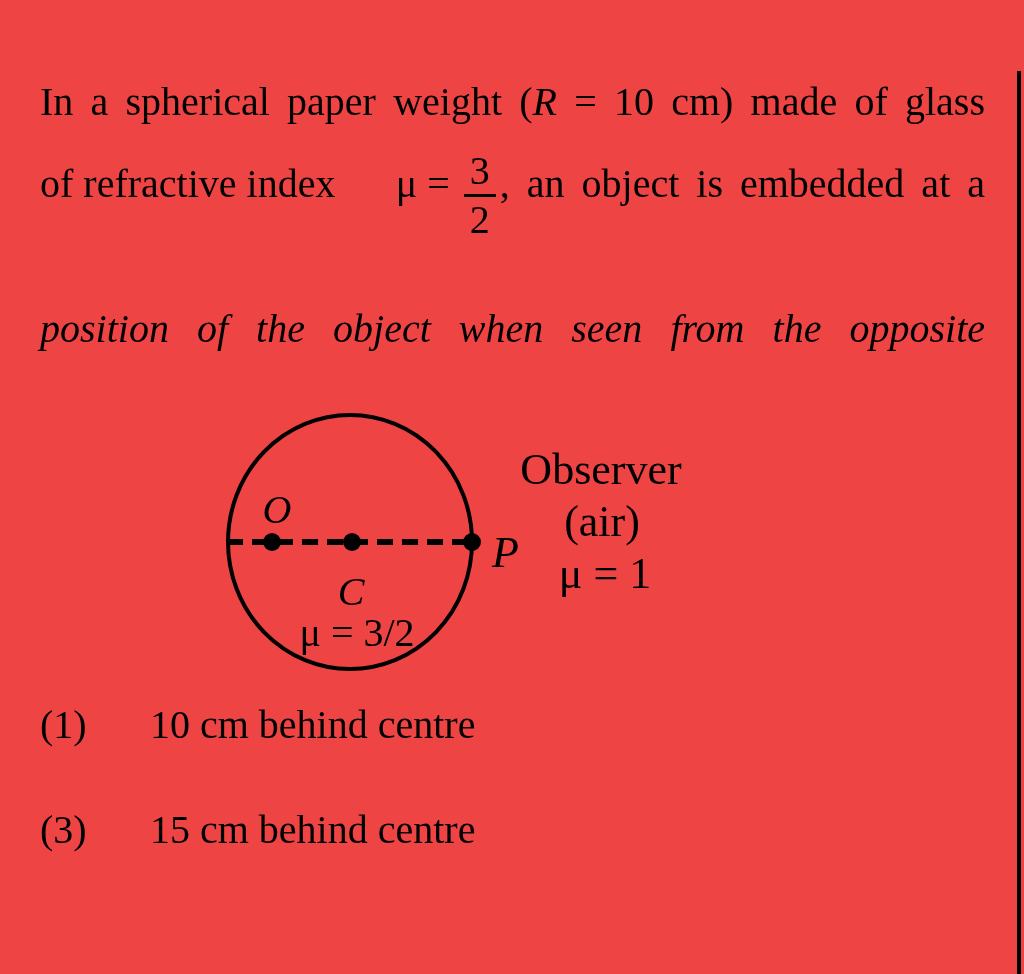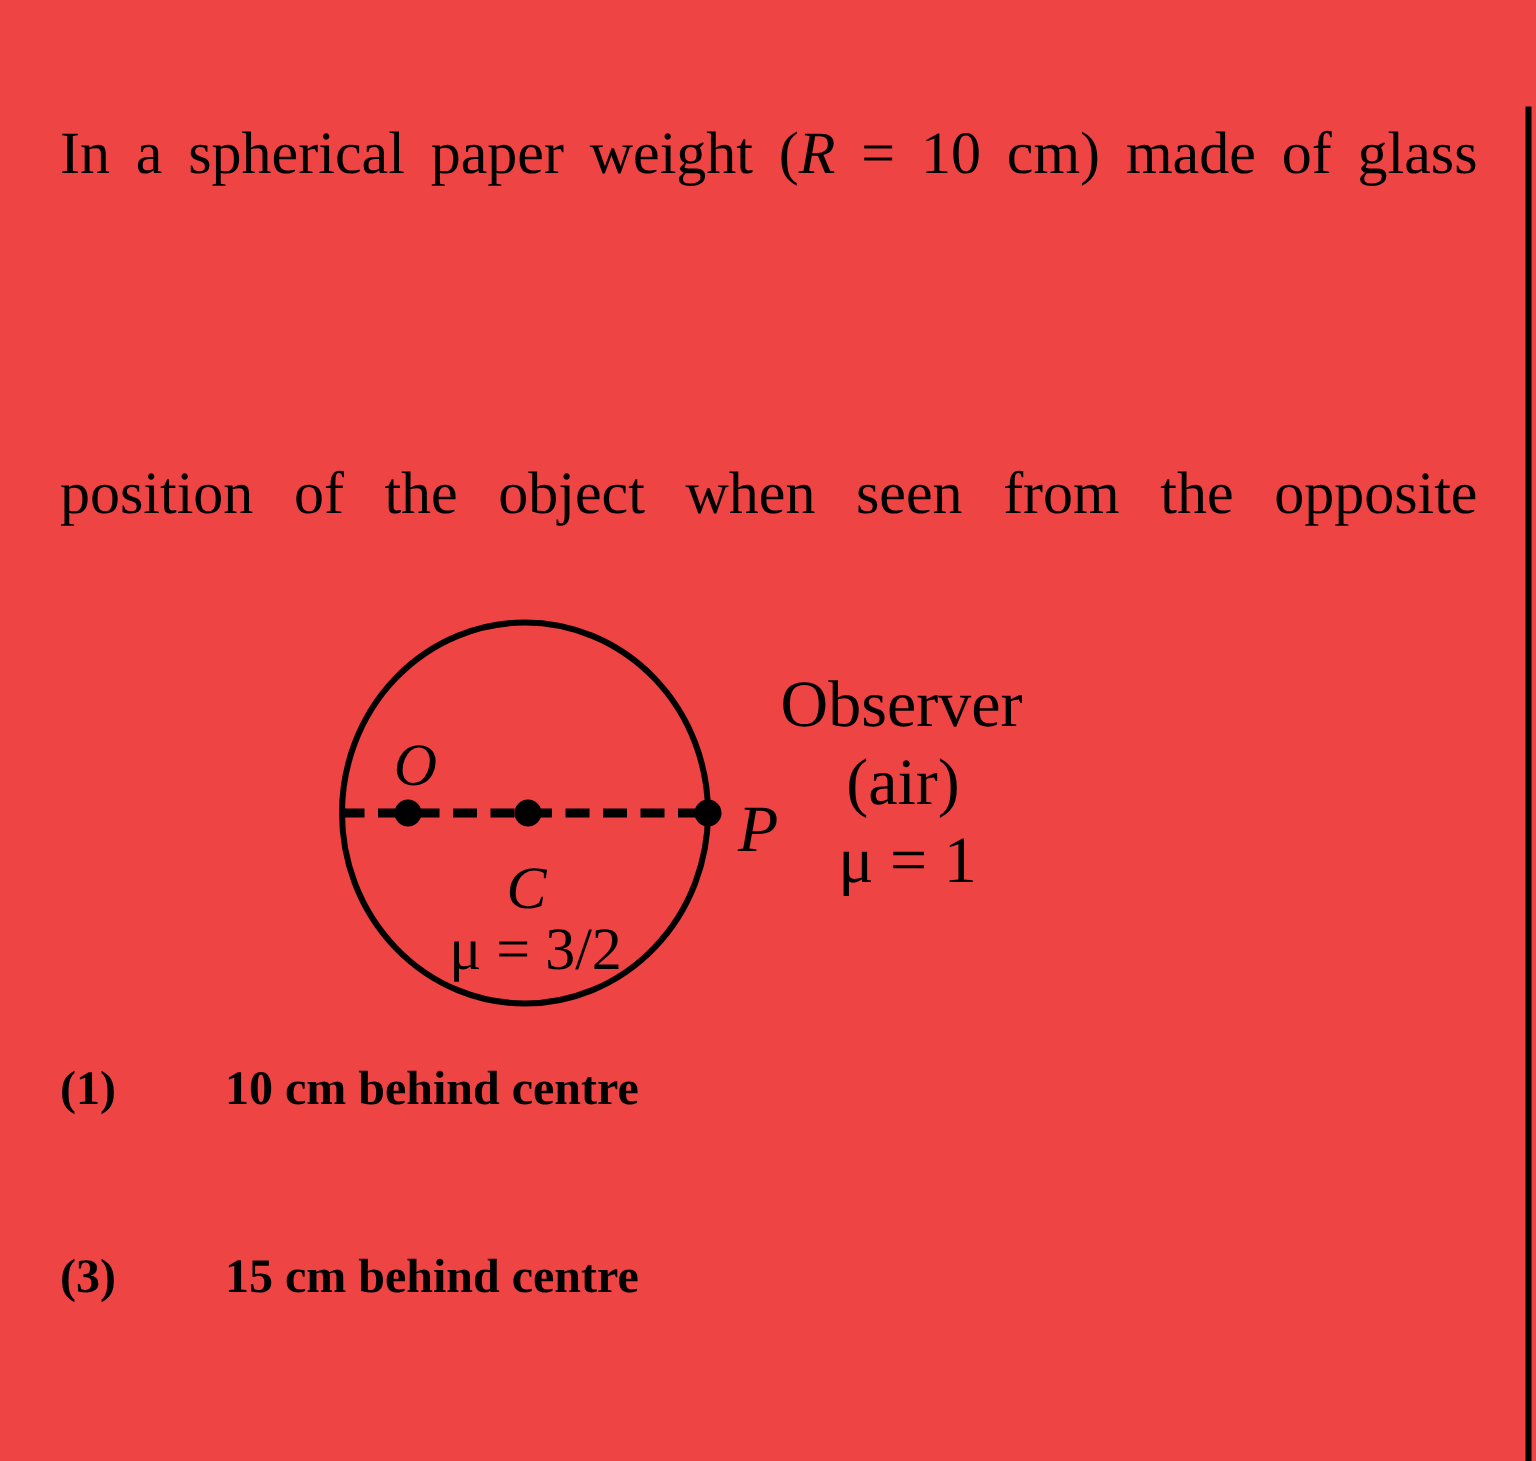--- a/index.html
+++ b/index.html
@@ -72,46 +72,55 @@
     font-family: "Liberation Serif", serif;
     fill: #000;
   }
   .figlabel-it { font-style: italic; }
 
   
   .opt {
     position: absolute;
     left: 40px;
     width: 900px;
-    font-size: 32px;
+    font-size: 40px;
     line-height: 50px;
     white-space: nowrap;
-    font-weight: bold;
   }
   .optnum { display: inline-block; width: 110px; }
 
   
   .vrule {
     position: absolute;
     left: 1017px;
     top: 71px;
     width: 4px;
     height: 903px;
     background: #000;
   }
 </style>
 </head>
 <body>
 
 <div class="page">
 
   <div class="tline just" style="top:77px;"><span>In a spherical paper weight (</span><i class="it">R</i><span> = 10 cm) made of glass</span></div>
 
+  <div class="line2">
+    <span class="l2t">of refractive index</span>
+    <span class="l2spacer"></span>
+    <span class="l2t">μ =</span>
+    <span class="frac">
+      <span class="fnum">3</span>
+      <span class="fden">2</span>
+    </span>
+    <span class="l2t t3">, an object is embedded at a</span>
+  </div>
 
-  <div class="tline just" style="top:304px;">position of the object when seen from the opposite</div>
+  <div class="tline just" style="top:304px;font-style:italic;">position of the object when seen from the opposite</div>
 
   <svg class="fig" viewBox="0 0 720 290">
     <ellipse cx="350" cy="142" rx="122" ry="127" fill="none" stroke="#000" stroke-width="4"></ellipse>
     <line x1="227" y1="142" x2="472" y2="142" stroke="#000" stroke-width="6" stroke-dasharray="16 9"></line>
     <circle cx="272" cy="142" r="9" fill="#000"></circle>
     <circle cx="352" cy="142" r="9" fill="#000"></circle>
     <circle cx="472" cy="142" r="9" fill="#000"></circle>
 
     <text x="277" y="123" text-anchor="middle" font-size="40" class="figlabel-it">O</text>
     <text x="351" y="205" text-anchor="middle" font-size="40" class="figlabel-it">C</text>
@@ -119,19 +128,19 @@
     <text x="357" y="246" text-anchor="middle" font-size="40">μ = 3/2</text>
 
     <text x="601" y="84" text-anchor="middle" font-size="44">Observer</text>
     <text x="602" y="136" text-anchor="middle" font-size="44">(air)</text>
     <text x="605" y="188" text-anchor="middle" font-size="44">μ = 1</text>
   </svg>
 
   <div class="opt" style="top:700px;">
     <span class="optnum">(1)</span><span>10 cm behind centre</span><i class="it"></i>
   </div>
-  <div class="opt" style="top:825px;">
+  <div class="opt" style="top:805px;">
     <span class="optnum">(3)</span><span>15 cm behind centre</span><i class="it"></i>
   </div>
 
   <div class="vrule"></div>
 
 </div>
 
 </body></html>

